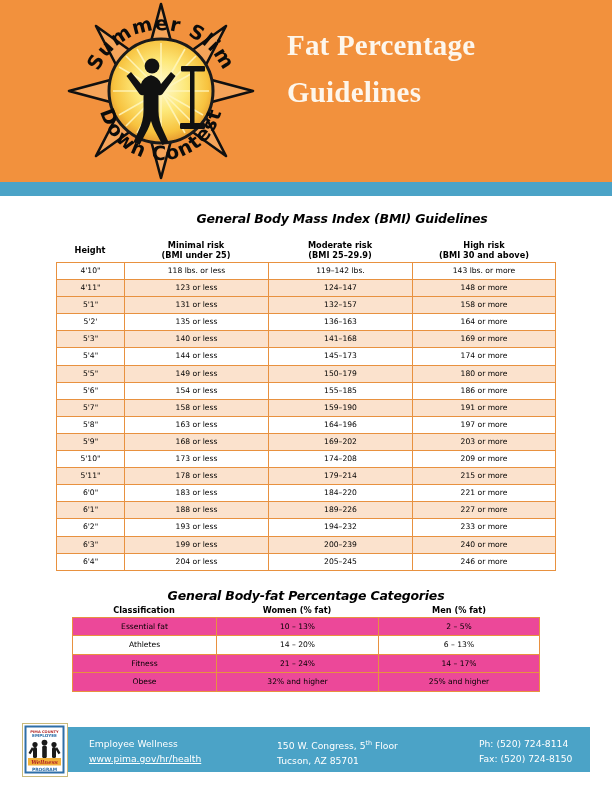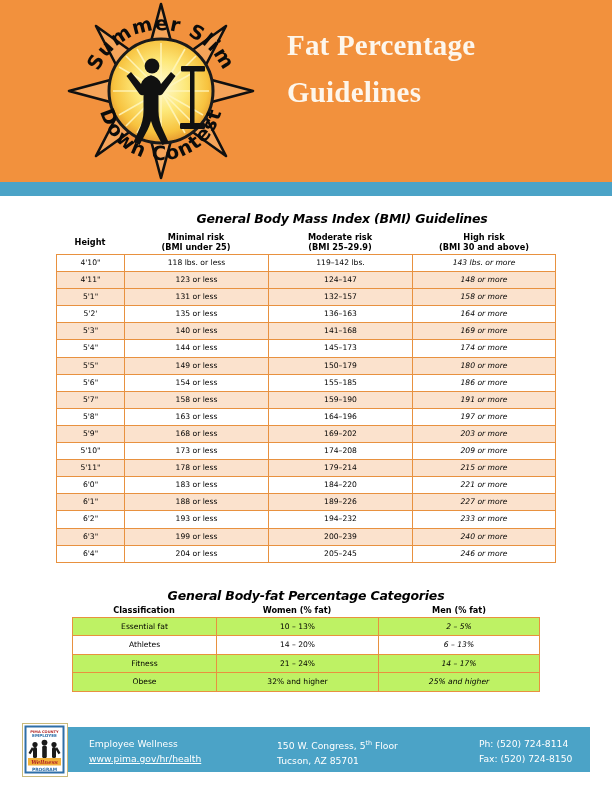--- a/index.html
+++ b/index.html
@@ -93,39 +93,39 @@
     padding-bottom: 2px;
   }
   .tbl thead th .sub { display: block; }
 
   .tbl tbody td {
     border-top: 1.4px solid #E8913F;
     border-left: 1.4px solid #E8913F;
     height: 16.1px;
     line-height: 16.1px;
   }
-  .tbl tbody td.last-col { border-right: 1.4px solid #E8913F; font-style: italic; }
+  .tbl tbody td.last-col { border-right: 1.4px solid #E8913F; }
   .tbl tbody tr.last-row td { border-bottom: 1.4px solid #E8913F; }
   .tbl tbody tr.odd  td { background: #FFFFFF; }
   .tbl tbody tr.even td { background: #FBE2CD; }
 
   
-  #bmi-table { left: 56px; top: 232px; width: 500px; }
+  #bmi-table { left: 56px; top: 240px; width: 500px; }
   #bmi-table col.c-h { width: 68px; }
   #bmi-table col.c-m { width: 144px; }
   #bmi-table col.c-o { width: 144px; }
   #bmi-table col.c-x { width: 144px; }
 
   
   #bf-table { left: 72px; top: 605px; width: 468px; }
   #bf-table col.c-c { width: 144px; }
   #bf-table col.c-w { width: 162px; }
   #bf-table col.c-n { width: 162px; }
   #bf-table tbody td { height: 17.4px; line-height: 17.4px; }
-  #bf-table tbody tr.odd  td { background: #bef264; }
+  #bf-table tbody tr.odd  td { background: #ec4899; }
   #bf-table tbody tr.even td { background: #FFFFFF; }
 
   
   #footer-band {
     position: absolute;
     left: 47px; top: 727px;
     width: 543px; height: 45px;
     background: #4BA3C7;
   }
   #footer-logo {

